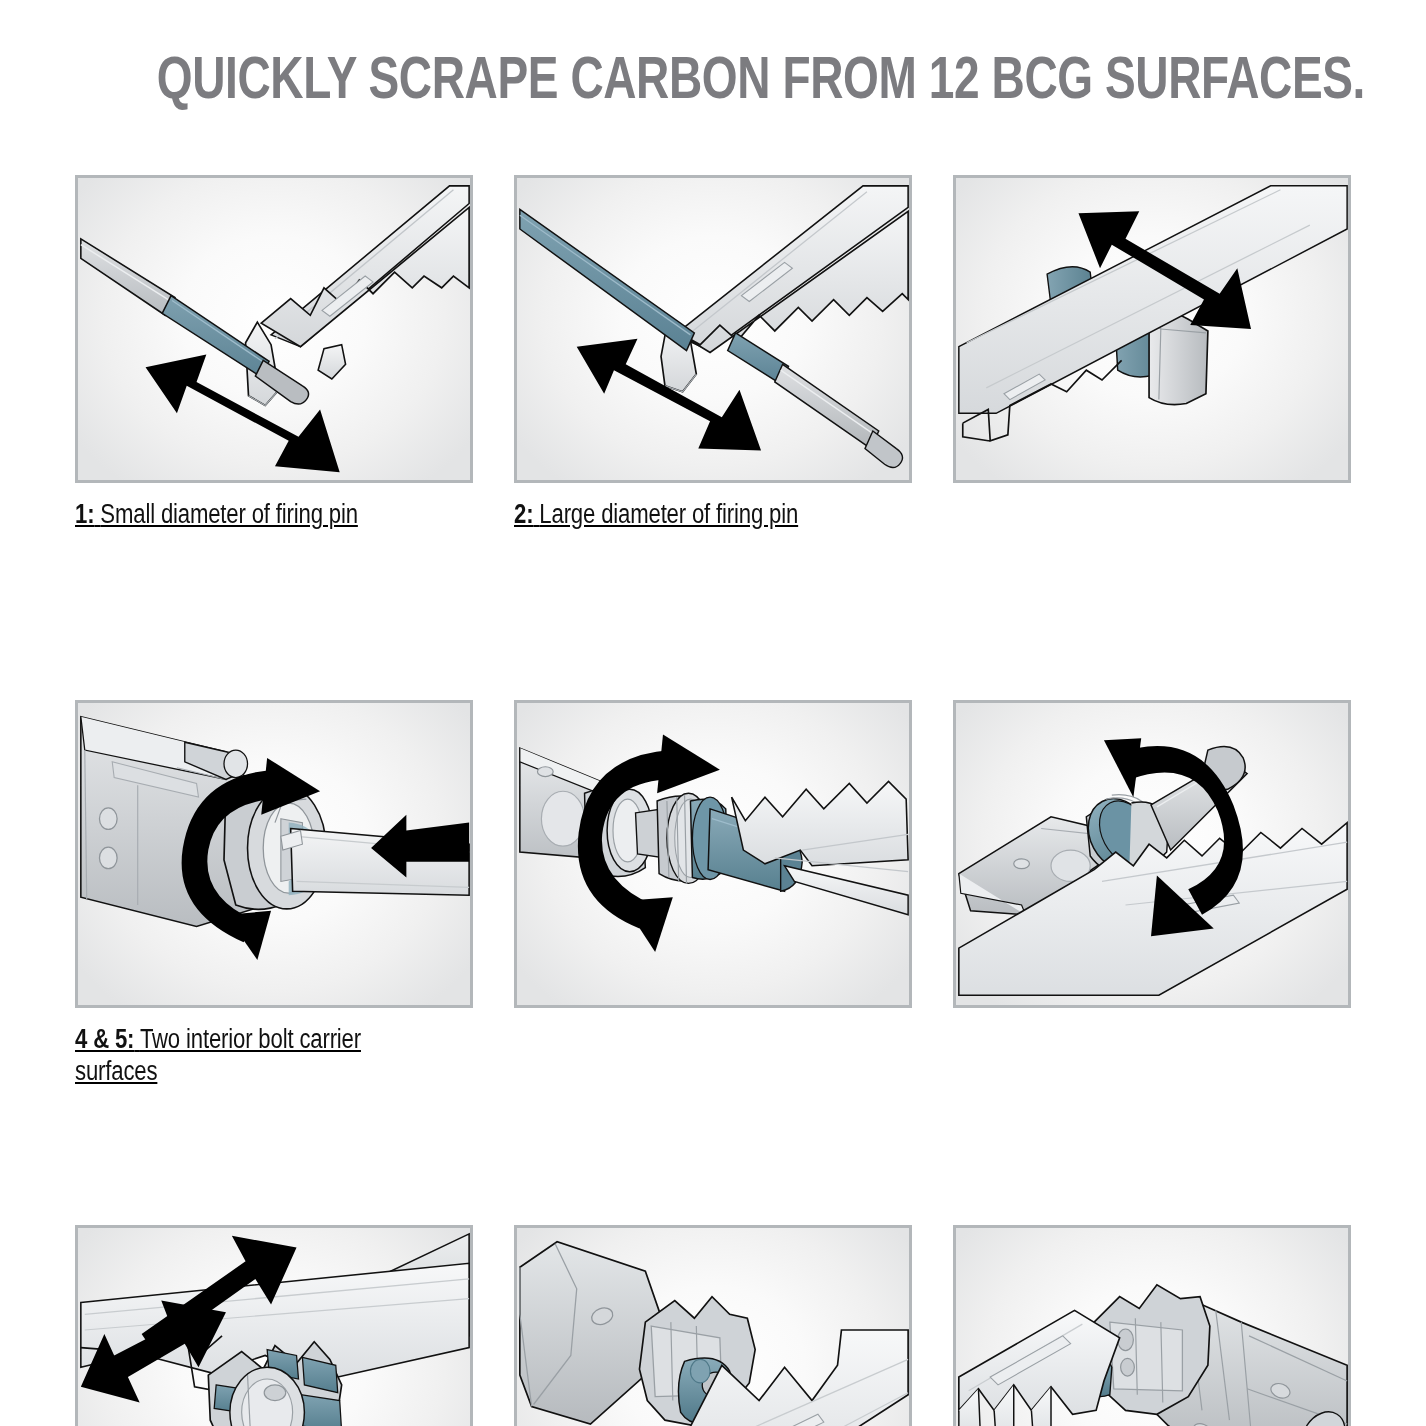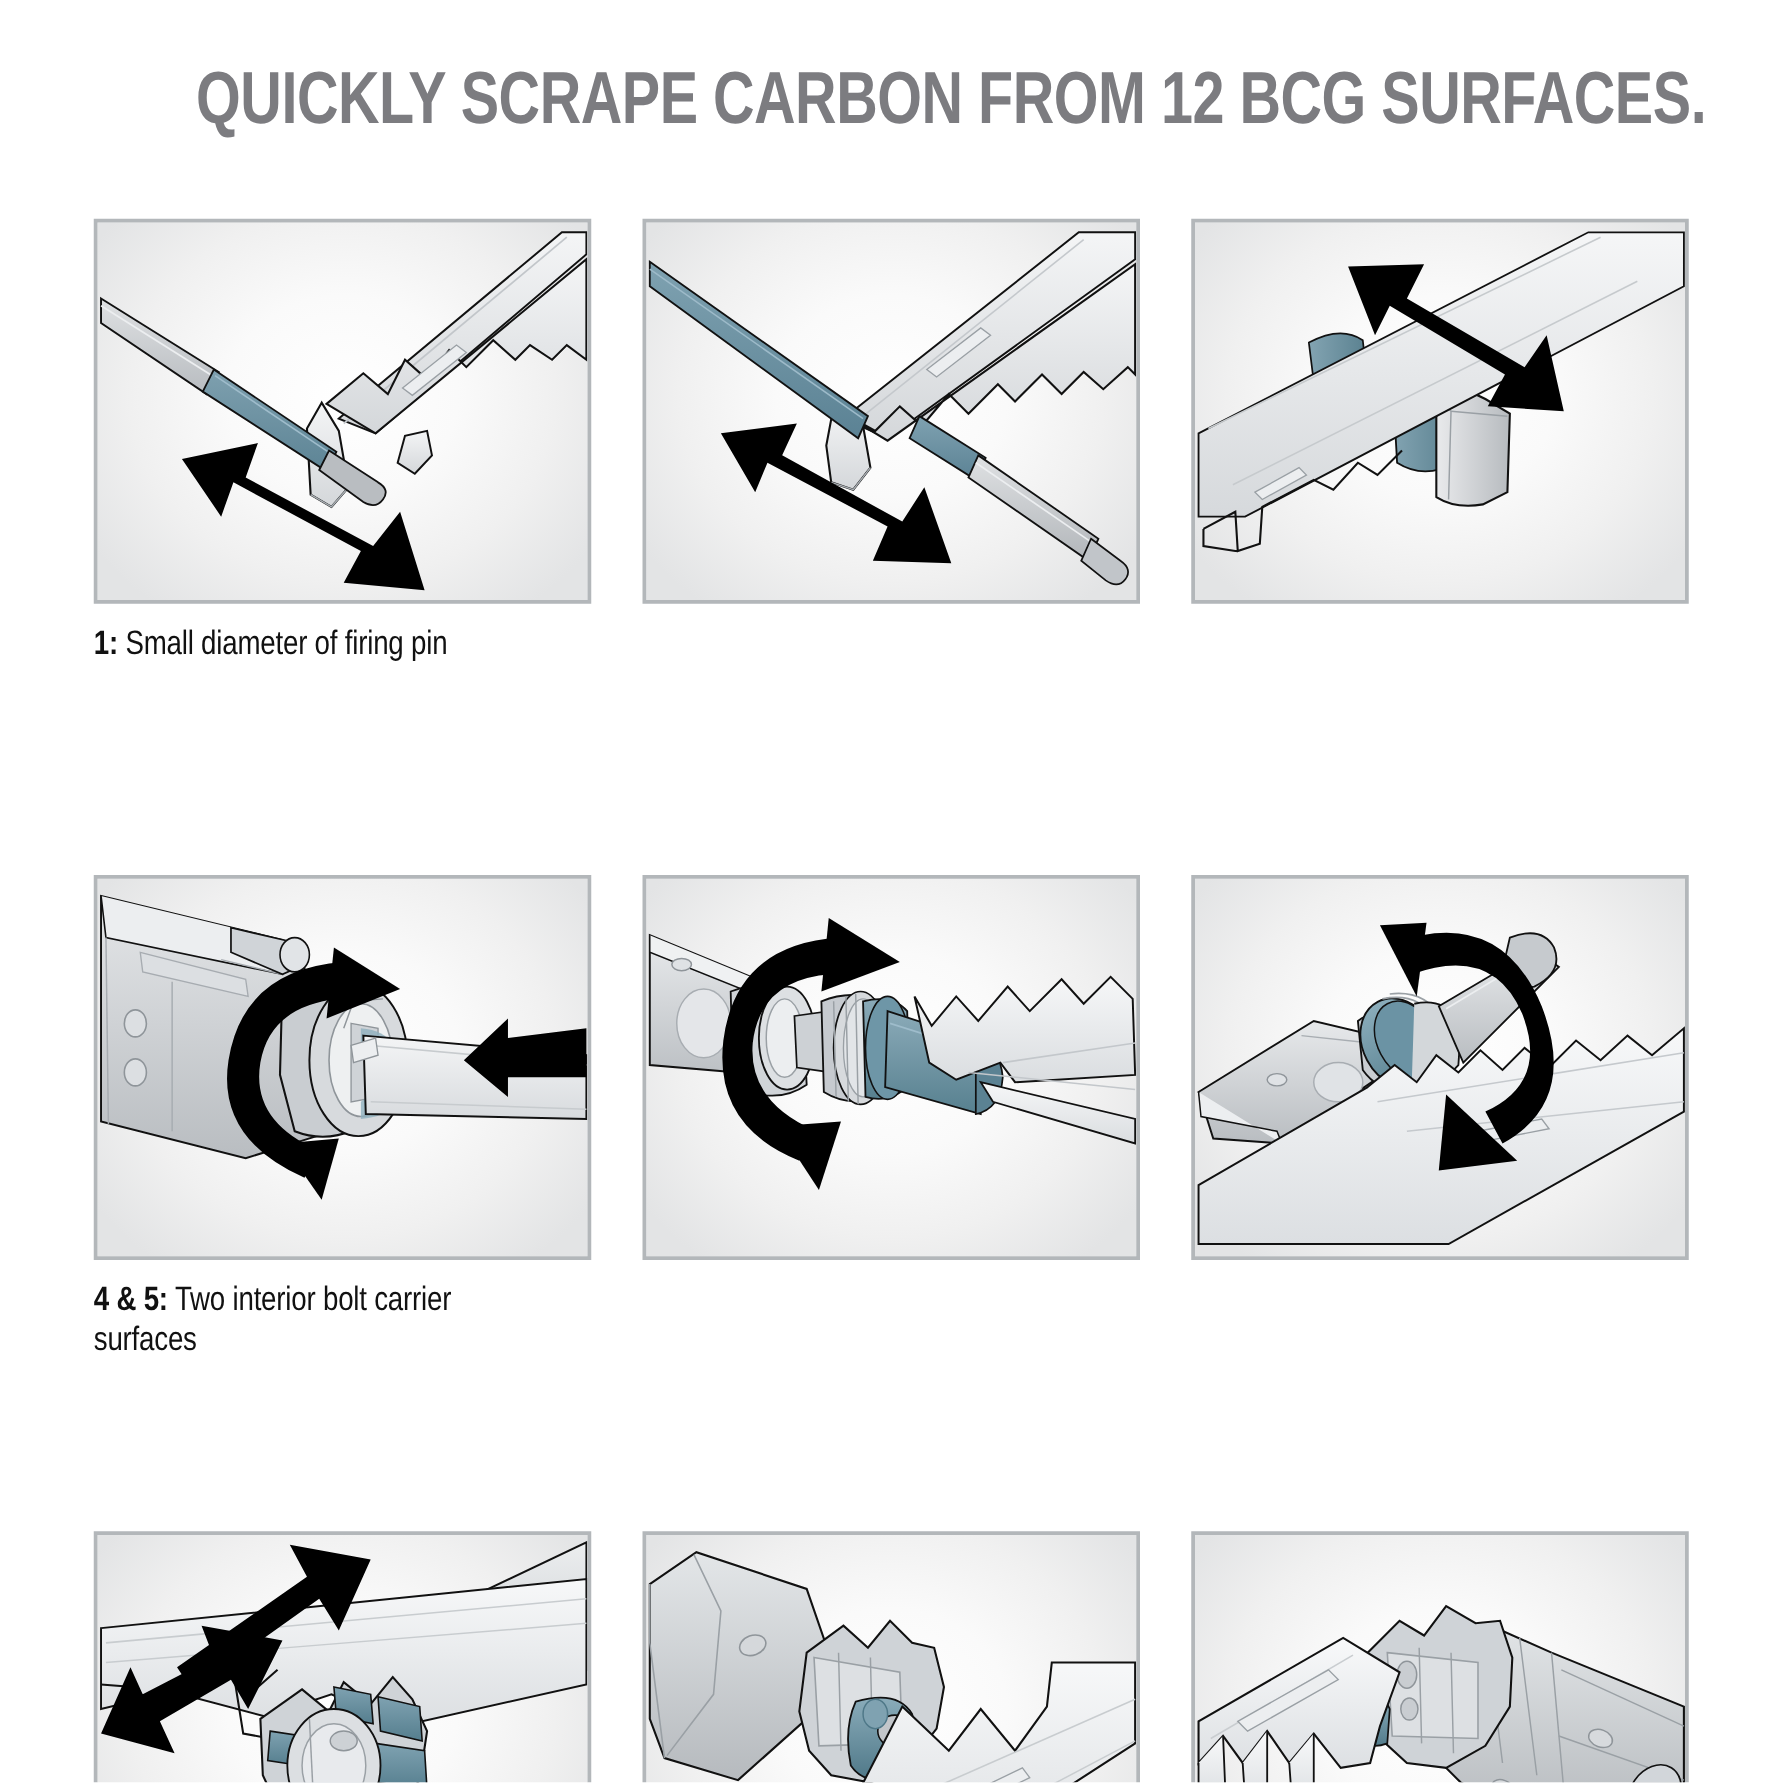--- a/index.html
+++ b/index.html
@@ -27,21 +27,21 @@
 
   
   .grid{
     position:absolute;left:75px;top:175px;
     width:1278px;
     display:grid;
     grid-template-columns:400px 400px 400px;
     column-gap:39px;
     row-gap:0px;
   }
-  .cell{width:400px;}
+  .cell{width:400px;text-decoration:underline;}
   .row-sp{height:105px;}
 
   .panel{
     position:relative;width:398px;height:308px;
     border:3px solid #b3b7ba;
     box-sizing:border-box;
     background:
       radial-gradient(ellipse 62% 70% at 50% 46%, #ffffff 0%, #fafafa 38%, #f0f0f0 70%, #e3e4e5 100%);
     overflow:hidden;
   }
@@ -164,20 +164,23 @@
             <path d="M270 190 L368 258 L360 276 L262 208 Z" fill="url(#g2a)" stroke="#111" stroke-width="1.5"></path>
             <path d="M268 196 L364 262" fill="none" stroke="#eceef0" stroke-width="1.4"></path>
             <path d="M362 258 L386 276 Q396 283 390 291 Q384 299 374 292 L354 276 Z" fill="#c1c5c9" stroke="#111" stroke-width="1.4"></path>
           </g>
 
           <g>
             <path d="M60 172 L122 164 L110 190 L208 244 L226 216 L248 278 L184 276 L196 248 L98 196 L88 220 Z" fill="#000"></path>
           </g>
         </svg>
       </div>
+      <div class="cap-wrap">
+        <div class="caption"><b>2:</b> <span>Large diameter of firing pin</span></div>
+      </div>
     </div>
 
     <div class="cell">
       <div class="panel">
         <svg viewBox="0 0 398 308">
           <defs>
             <linearGradient id="g3b" x1="0" y1="0" x2="0" y2="1">
               <stop offset="0" stop-color="#f5f6f7"></stop>
                 <stop offset="1" stop-color="#d6d9dc"></stop>
             </linearGradient>

